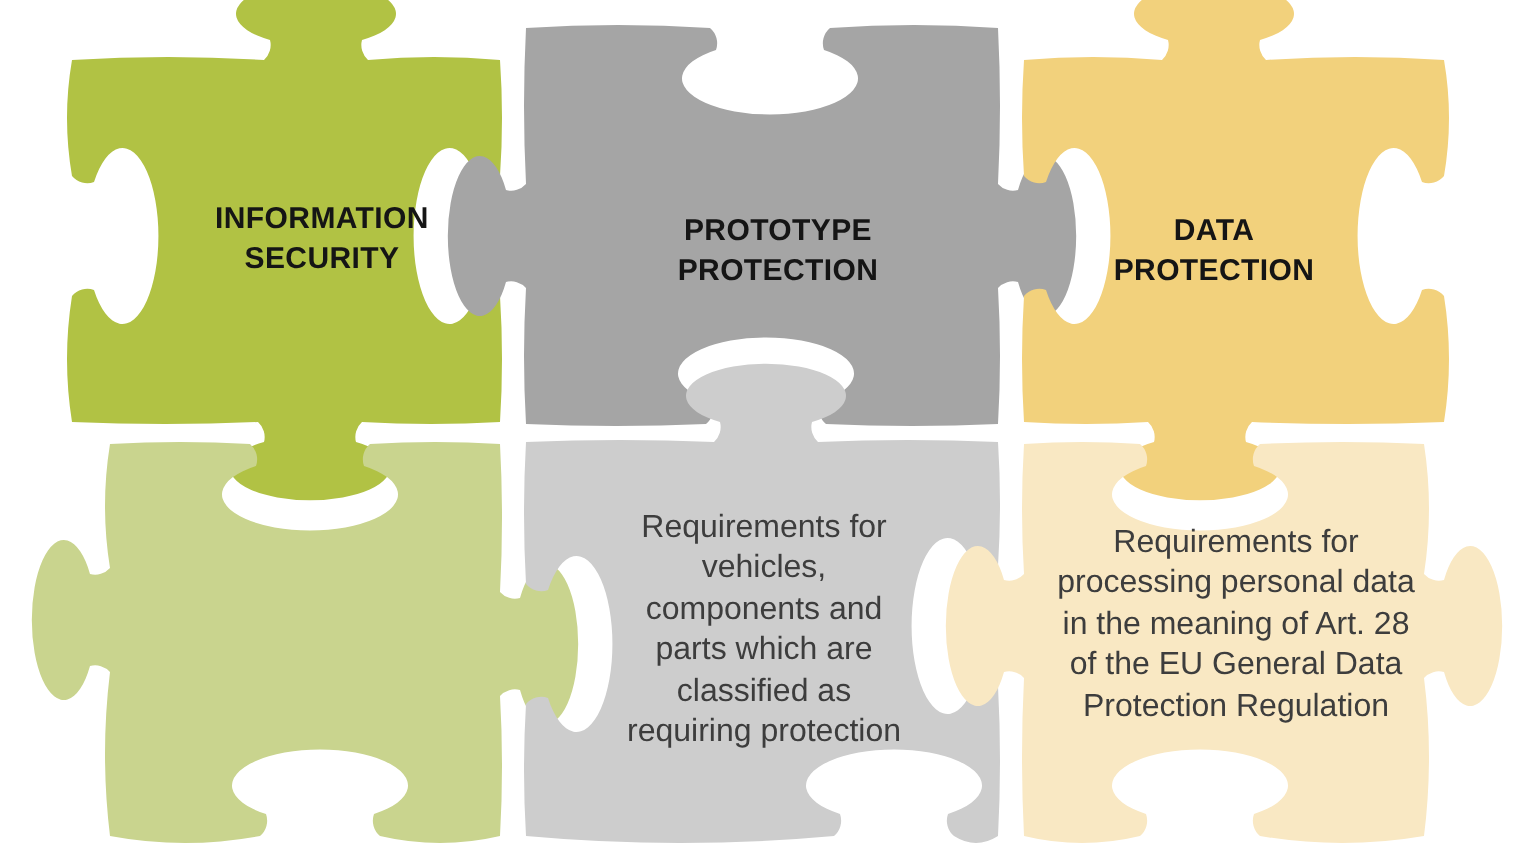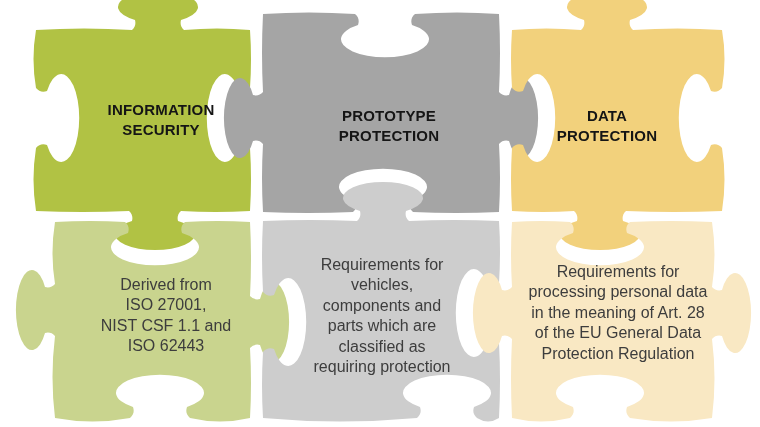--- a/index.html
+++ b/index.html
@@ -44,24 +44,20 @@
     <path d="M 263 221 Q 310 219 357 221 A 10 10 0 0 0 360 211 A 40 16 0 1 1 406 211 A 10 10 0 0 0 409 221 Q 454 219 499 221 Q 501 252 499 283 A 10 10 0 0 1 488 286 A 44 18 90 1 0 488 340 A 10 10 0 0 1 499 343 Q 501 380.5 499 418 Q 488 425 477 418 A 10 10 0 0 1 474 407 A 44 18 0 1 0 420 407 A 10 10 0 0 1 417 418 Q 340 425 263 418 Q 261 385 263 352 A 10 10 0 0 1 274 349 A 44 18 90 1 0 274 295 A 10 10 0 0 1 263 292 Q 261 256.5 263 221 Z" fill="#cdcdcd"></path>
     <path d="M 512 222 Q 541 220 570 222 A 10 10 0 0 1 573 233 A 44 18 0 1 0 627 233 A 10 10 0 0 1 630 222 Q 671 220 712 222 Q 717 254.5 712 287 A 10 10 0 0 0 722 290 A 40 16 90 1 1 722 336 A 10 10 0 0 0 712 339 Q 717 378.5 712 418 Q 671 425 630 418 A 10 10 0 0 1 627 407 A 44 18 0 1 0 573 407 A 10 10 0 0 1 570 418 Q 541 425 512 418 Q 510 378.5 512 339 A 10 10 0 0 0 502 336 A 40 16 90 1 1 502 290 A 10 10 0 0 0 512 287 Q 510 254.5 512 222 Z" fill="#f9e8c3"></path>
   </svg>
 
   <div class="label label-top" style="left:161px; top:120px; width:170px;">INFORMATION
 SECURITY</div>
   <div class="label label-top" style="left:389px; top:126px; width:170px;">PROTOTYPE
 PROTECTION</div>
   <div class="label label-top" style="left:607px; top:126px; width:170px;">DATA
 PROTECTION</div>
-  <div class="label label-bottom" style="left:166px; top:316px; width:190px;">Derived from
-ISO 27001,
-NIST CSF 1.1 and
-ISO 62443</div>
   <div class="label label-bottom" style="left:382px; top:316px; width:200px;">Requirements for
 vehicles,
 components and
 parts which are
 classified as
 requiring protection</div>
   <div class="label label-bottom" style="left:618px; top:313px; width:210px;">Requirements for
 processing personal data
 in the meaning of Art. 28
 of the EU General Data

